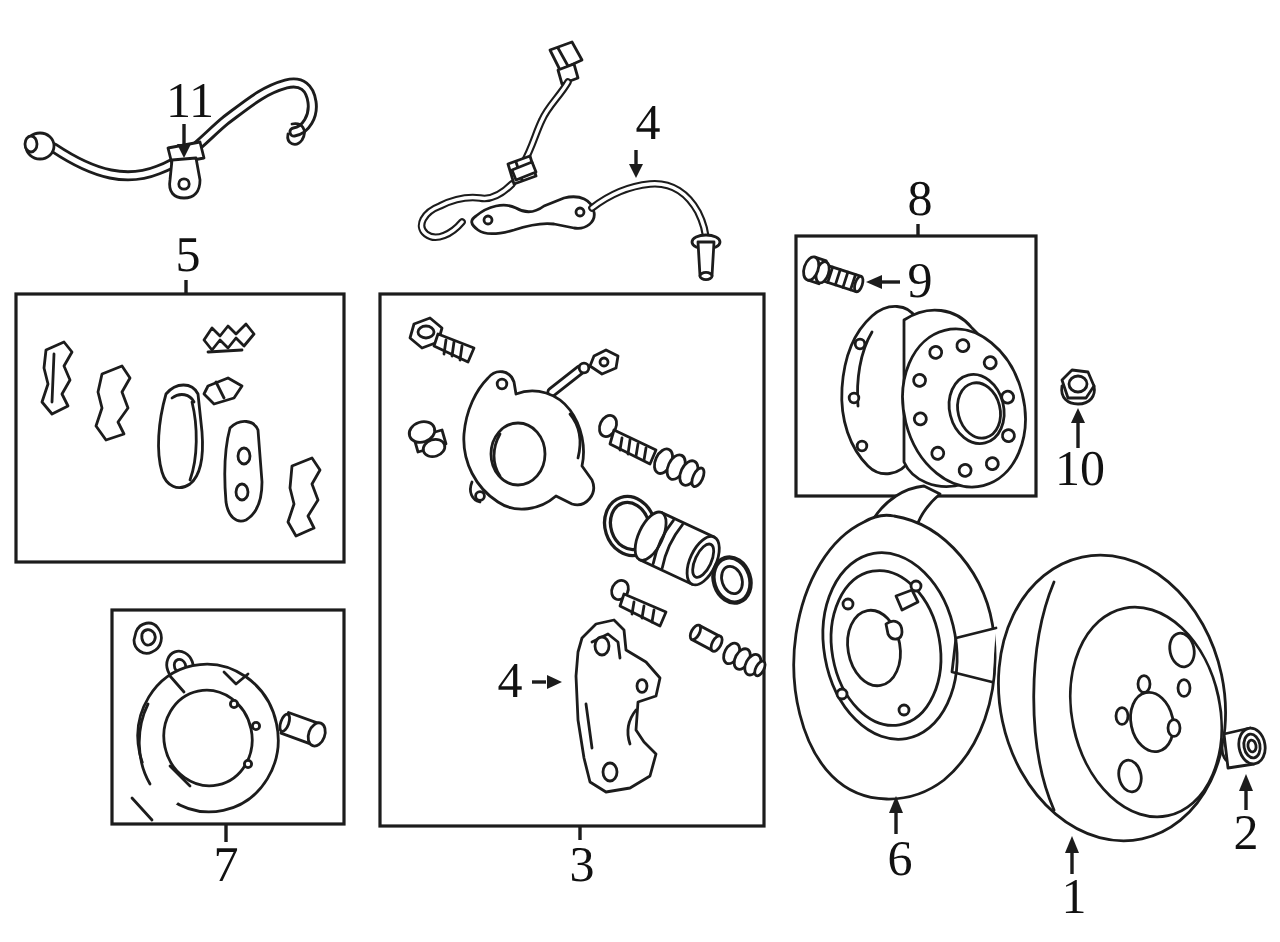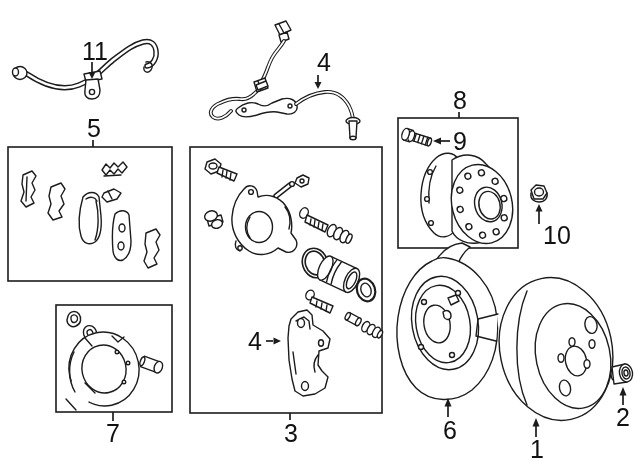--- a/index.html
+++ b/index.html
@@ -1,25 +1,25 @@
 <!DOCTYPE html>
 <html><head>
 <meta charset="utf-8">
 <style>
   html,body{margin:0;padding:0;background:#ffffff;}
   #stage{position:relative;width:640px;height:471px;background:#ffffff;overflow:hidden;
          font-family:"Liberation Sans",sans-serif;}
   #art{position:absolute;left:0;top:0;}
   .callout{position:absolute;transform:translate(-50%,-50%);font-size:25px;line-height:1;
-           color:#111111;user-select:none;cursor:pointer;}
+           color:#111111;user-select:none;cursor:pointer;font-family:Liberation Serif, serif;}
   
   #co-1{left:537px;top:449px;} #co-2{left:623px;top:417px;} #co-3{left:291px;top:433px;}
   #co-4{left:255px;top:341px;} #co-5{left:94px;top:128px;}  #co-6{left:450px;top:430px;}
   #co-7{left:113px;top:433px;} #co-8{left:460px;top:100px;} #co-9{left:460px;top:141px;}
-  #co-10{left:540px;top:235px;margin-left:17px;} #co-11{left:95px;top:51px;} #co-12{left:324px;top:62px;}
+  #co-10{left:540px;top:235px;} #co-11{left:95px;top:51px;} #co-12{left:324px;top:62px;}
   
   .ln{fill:none;stroke:#1c1c1c;stroke-width:1.4;stroke-linecap:round;stroke-linejoin:round;}
   .fw{fill:#ffffff;stroke:#1c1c1c;stroke-width:1.4;stroke-linejoin:round;}
   .fb{fill:#1c1c1c;stroke:none;}
   .box{fill:none;stroke:#1c1c1c;stroke-width:1.6;}
   .tubeo{fill:none;stroke:#1c1c1c;stroke-width:5.5;stroke-linecap:round;}
   .tubei{fill:none;stroke:#ffffff;stroke-width:2.6;stroke-linecap:round;}
   .wireo{fill:none;stroke:#1c1c1c;stroke-width:3.8;stroke-linecap:round;}
   .wirei{fill:none;stroke:#ffffff;stroke-width:1.7;stroke-linecap:round;}
   .lead{fill:none;stroke:#1c1c1c;stroke-width:1.7;stroke-linecap:butt;}

